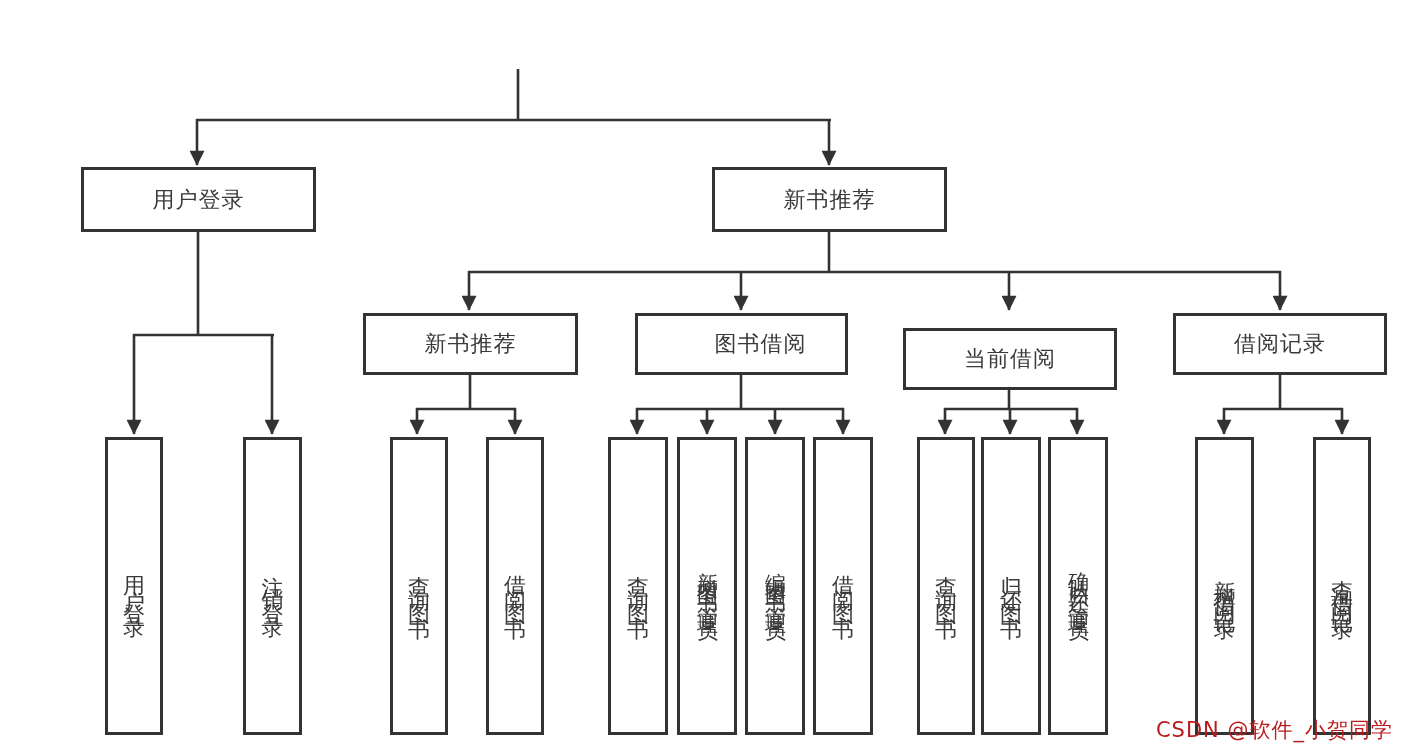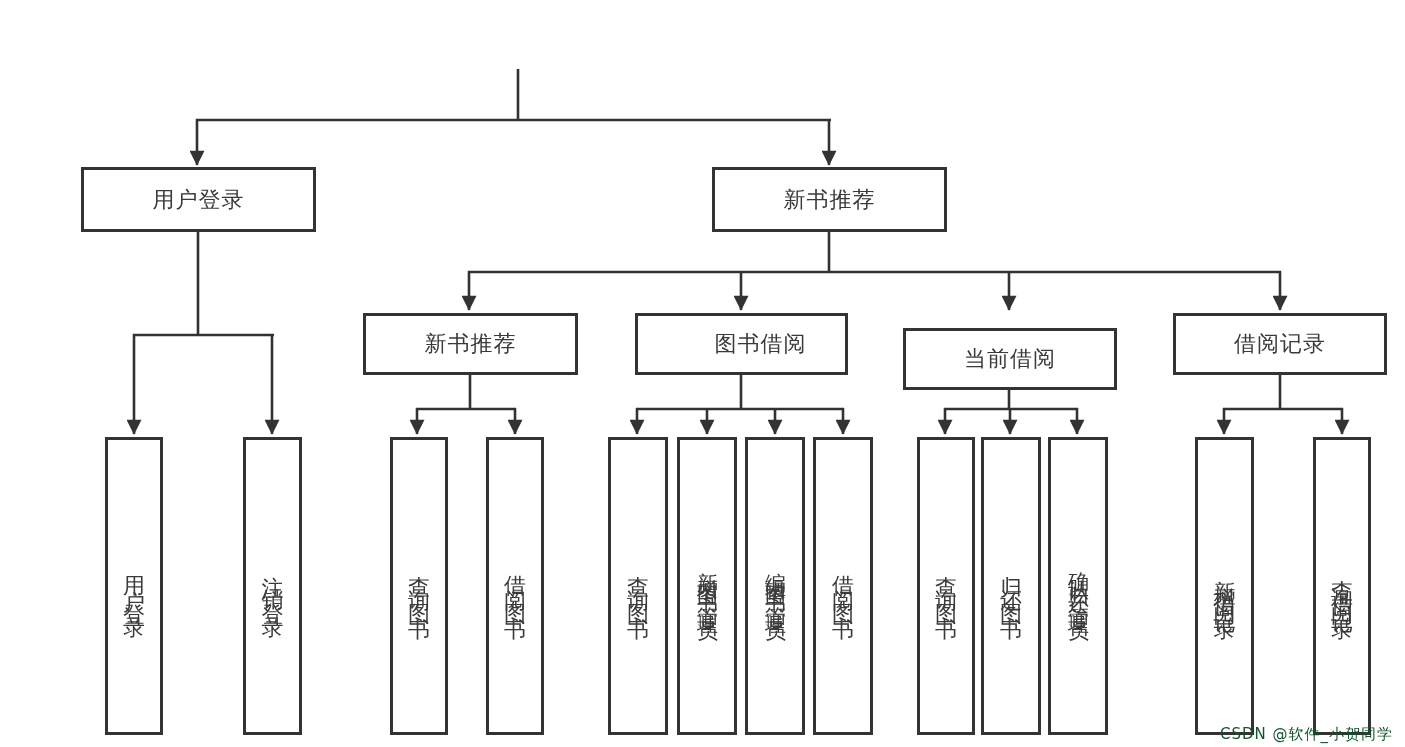--- a/index.html
+++ b/index.html
@@ -39,22 +39,22 @@
     font-size: 22px;
     line-height: 1;
     letter-spacing: 14px;
   }
   .node.vbox.chars6 span { letter-spacing: 8px; }
   .node.vbox.chars9 span { letter-spacing: 7px; font-size: 21px; }
   #watermark {
     position: absolute;
     right: 12px;
     bottom: 3px;
-    font-size: 15px;
-    color: #14532d;
+    font-size: 21px;
+    color: #b91c1c;
     letter-spacing: 1px;
     white-space: nowrap;
     z-index: 5;
     text-align: center;
   }
 </style>
 </head>
 <body>
 
 <div id="canvas">

